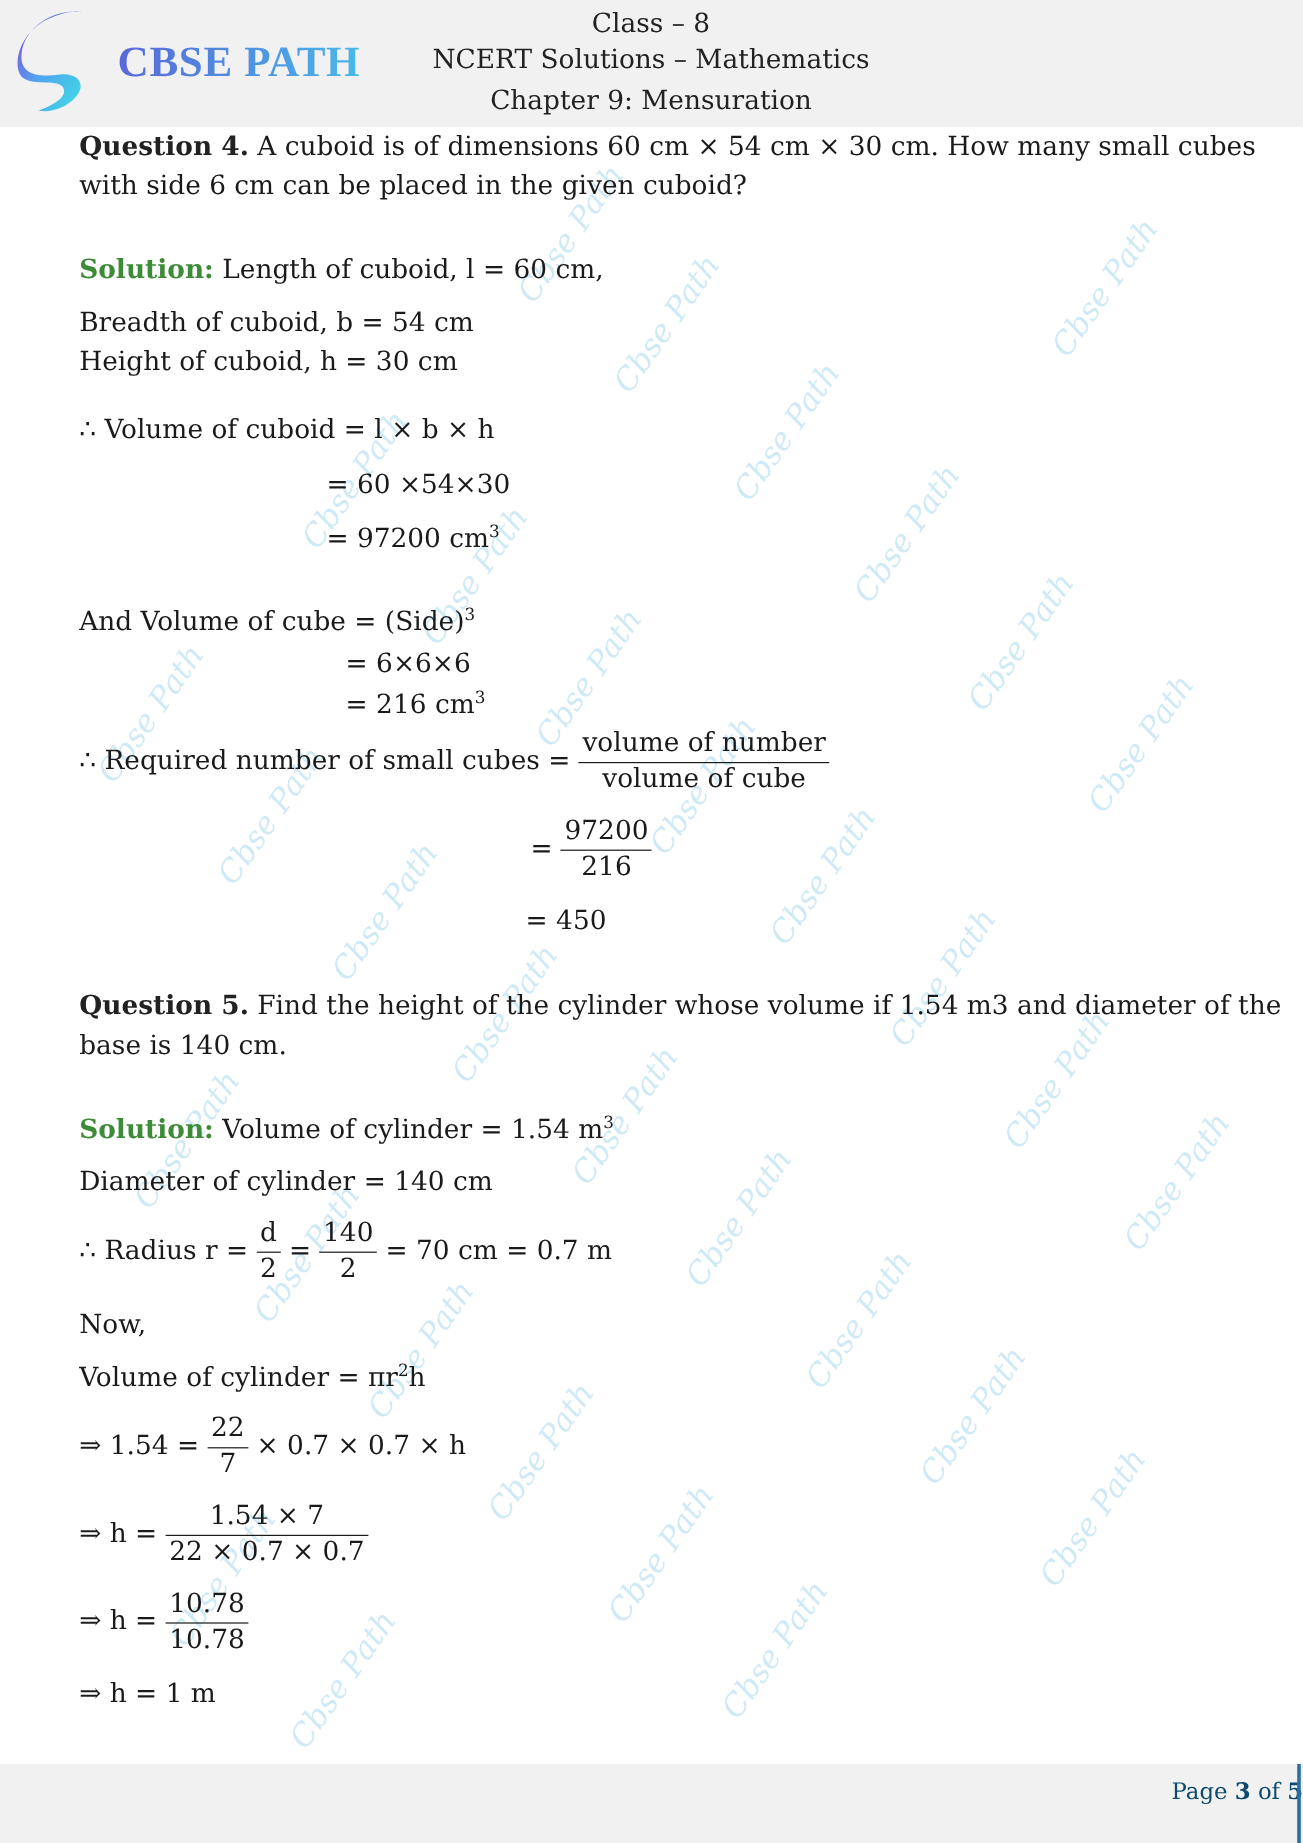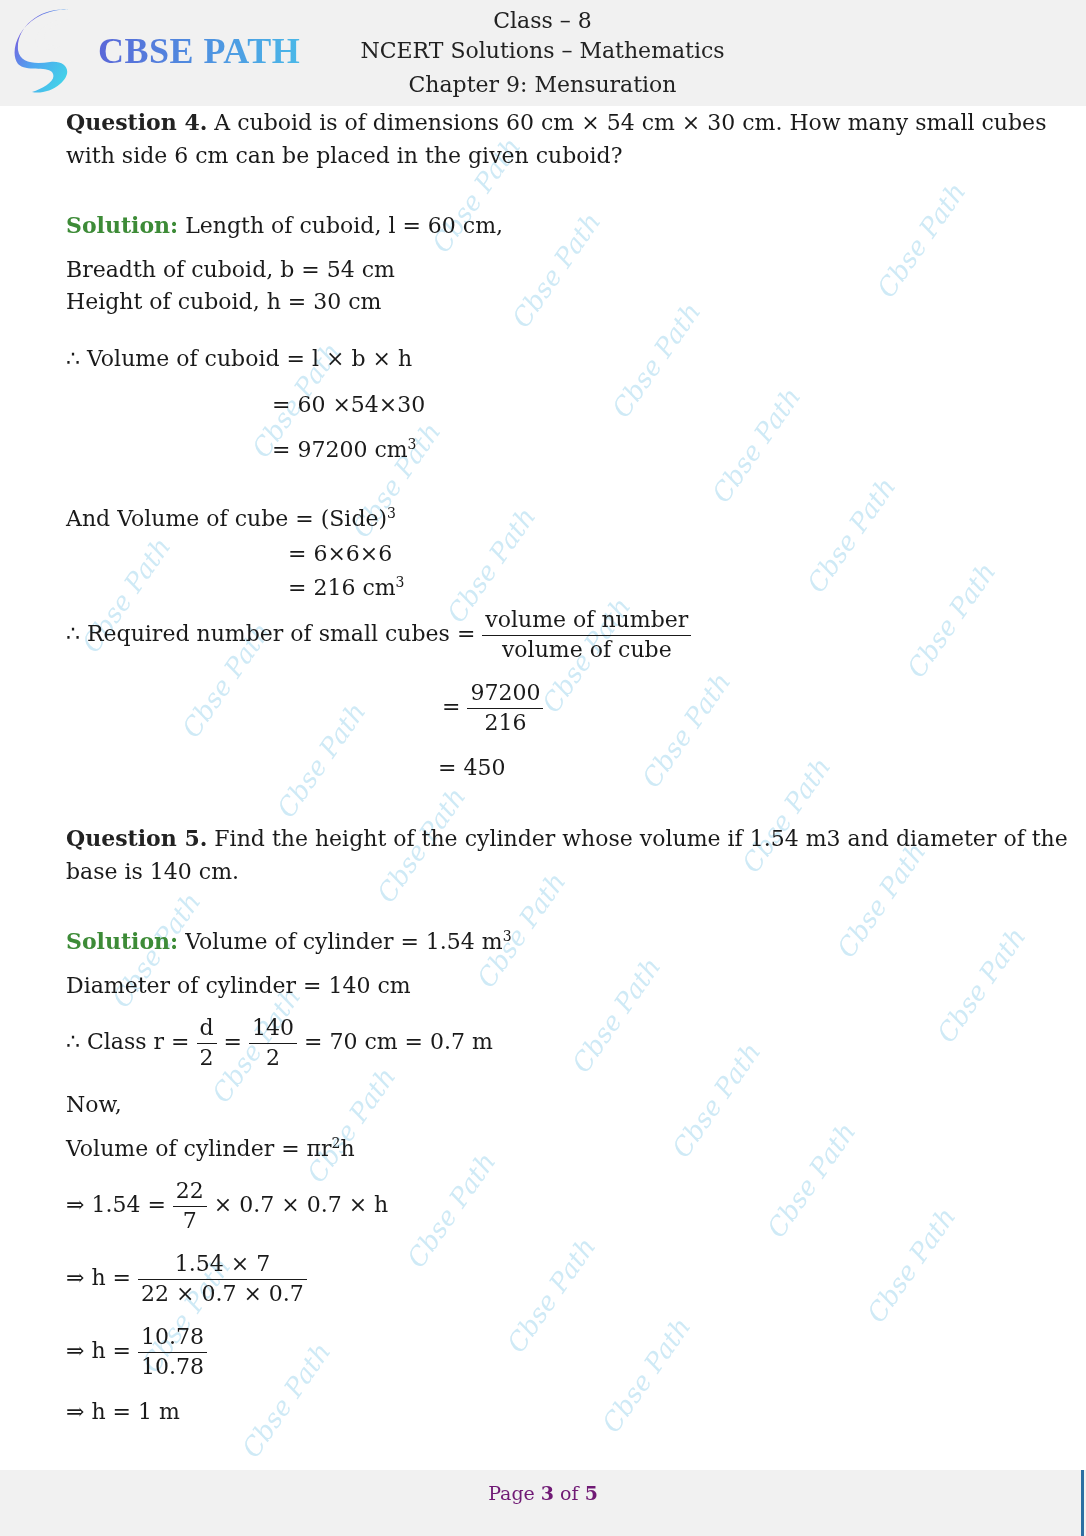--- a/index.html
+++ b/index.html
@@ -22,21 +22,21 @@
   .it { }
   sup { font-size:14px; vertical-align:super; line-height:0; }
   .frac { display:inline-block; vertical-align:middle; text-align:center; }
   .frac .num { display:block; padding:0 3px; border-bottom:1.5px solid #1a1a1a; }
   .frac .den { display:block; padding:0 3px; }
 
   .watermark { position:absolute; font-family:"DejaVu Serif", serif; font-style:italic; font-size:26px;
                color:#a8d9ef; opacity:0.55; transform:rotate(-55deg); white-space:nowrap; pointer-events:none; }
 
   .footer { position:absolute; left:0; top:1470px; width:1086px; height:66px; background:#f1f1f1; }
-  .footer-text { position:absolute; left:0; width:1086px; top:12px; text-align:center; font-size:19px; color:#701a75; }
+  .footer-text { position:absolute; left:0; width:1086px; top:12px; text-align:right; font-size:19px; color:#0c4a6e; }
   .footer-text b { font-weight:bold; }
   .footer-bar { position:absolute; right:2px; top:0; width:3px; height:66px; background:#2c6fa3; }
 </style>
 </head>
 <body>
 
 <div class="header">
   <div class="logo">
     <svg class="logo-mark" viewBox="0 0 76 90">
       <defs>
@@ -131,21 +131,21 @@
   <div class="abs" style="top:824px;">
     <span class="q-label">Question 5.</span><span> Find the height of the cylinder whose volume if 1.54 m3 and diameter of the</span>
   </div>
   <div class="abs" style="top:858px;">base is 140 cm.</div>
 
   <div class="abs" style="top:927px;">
     <span class="s-label">Solution:</span><span> Volume of cylinder = 1.54 m</span><sup>3</sup>
   </div>
   <div class="abs" style="top:972px;">Diameter of cylinder = 140 cm</div>
   <div class="abs" style="top:1014px;">
-    <span>∴ Class r = </span><span class="frac"><span class="num">d</span><span class="den">2</span></span><span> = </span><span class="frac"><span class="num">140</span><span class="den">2</span></span><span> = 70 cm = 0.7 </span><span class="it">m</span>
+    <span>∴ Radius r = </span><span class="frac"><span class="num">d</span><span class="den">2</span></span><span> = </span><span class="frac"><span class="num">140</span><span class="den">2</span></span><span> = 70 cm = 0.7 </span><span class="it">m</span>
   </div>
   <div class="abs" style="top:1091px;">Now,</div>
   <div class="abs" style="top:1135px;">
     <span>Volume of cylinder = </span><span class="it">πr</span><sup>2</sup><span class="it">h</span>
   </div>
   <div class="abs" style="top:1177px;">
     <span>⇒ 1.54 = </span><span class="frac"><span class="num">22</span><span class="den">7</span></span><span> × 0.7 × 0.7 × </span><span class="it">h</span>
   </div>
   <div class="abs" style="top:1250px;">
     <span>⇒ </span><span class="it">h</span><span> = </span><span class="frac"><span class="num">1.54 × 7</span><span class="den">22 × 0.7 × 0.7</span></span>

